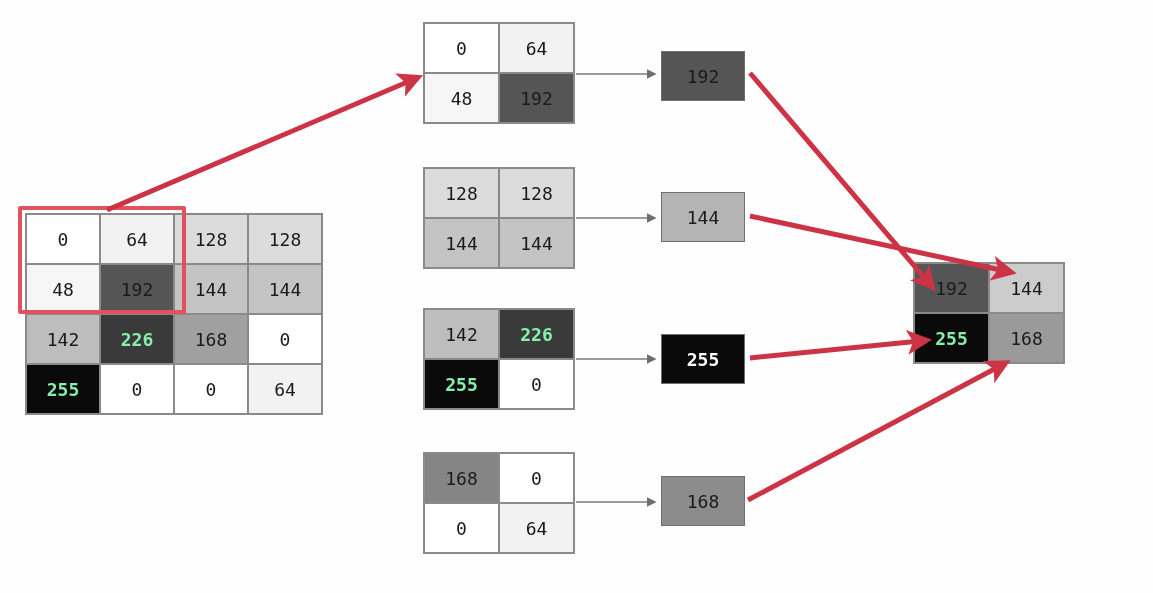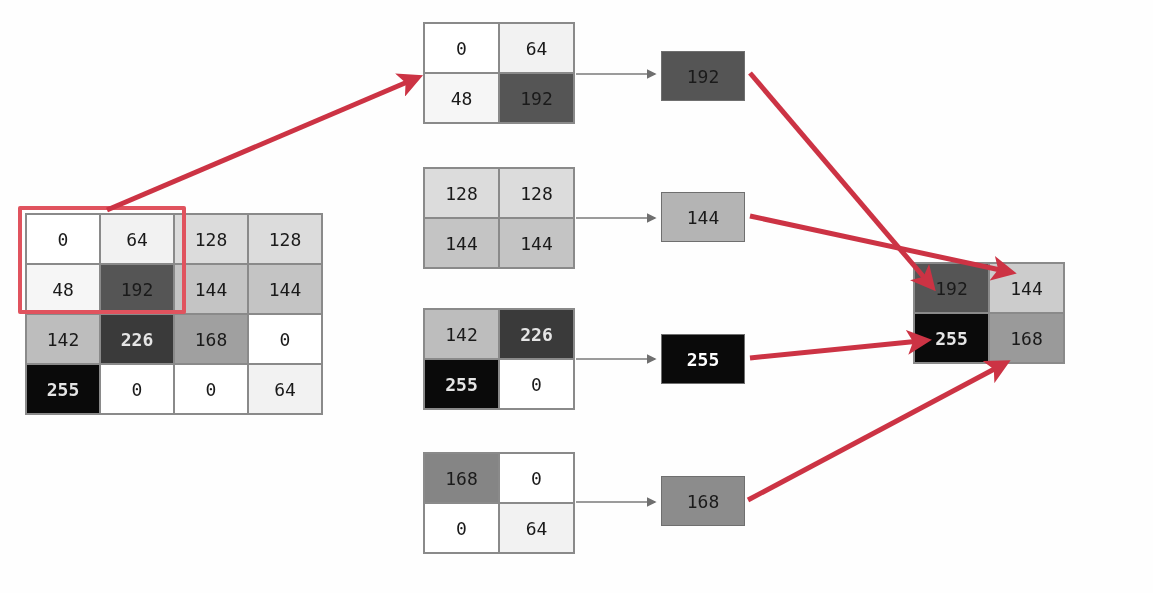--- a/index.html
+++ b/index.html
@@ -27,21 +27,21 @@
     box-sizing: border-box;
     border: 1px solid #8a8a8a;
     display: flex;
     align-items: center;
     justify-content: center;
     font-size: 17px;
     letter-spacing: 0px;
     color: #1a1a1a;
     user-select: none;
   }
-  .cell.dark-text { color: #e5e5e5; font-weight: 700; }
+  .cell.dark-text { color: #86efac; font-weight: 700; }
 
   
   #source-matrix {
     left: 25px;
     top: 213px;
     width: 298px;
     height: 202px;
     grid-template-columns: repeat(4, 1fr);
     grid-template-rows: repeat(4, 1fr);
   }

